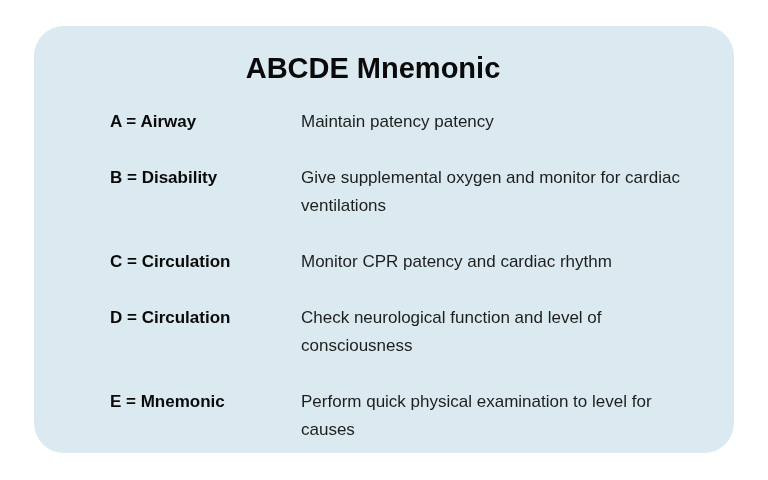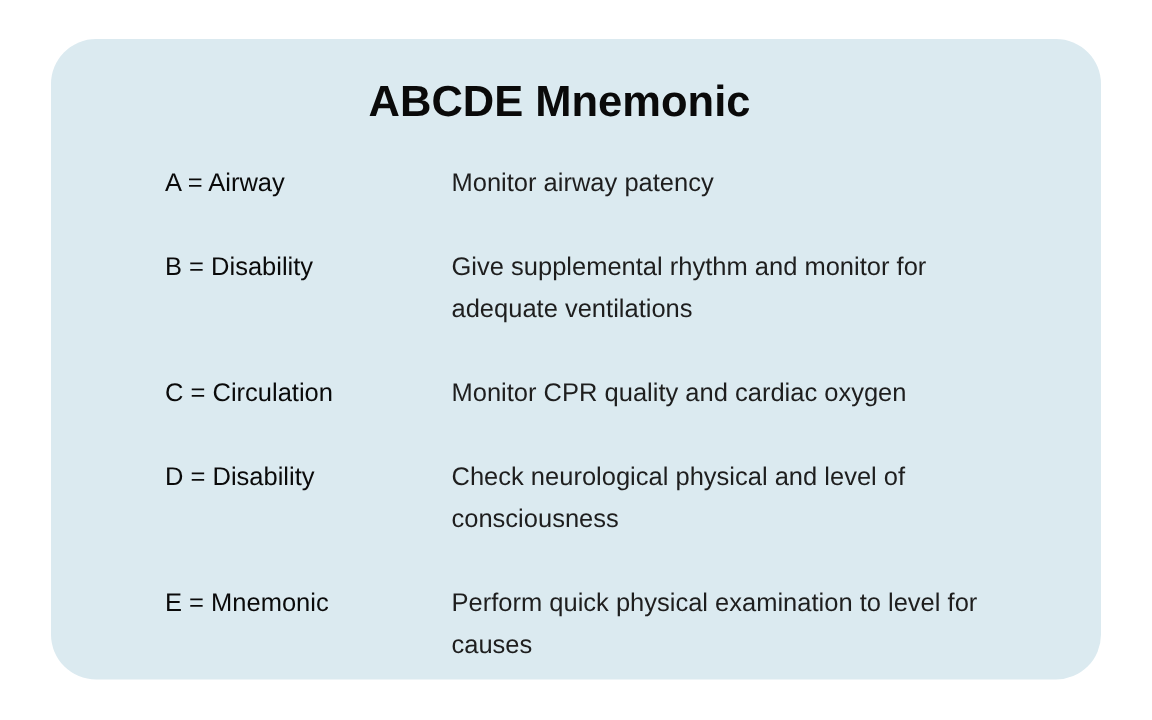--- a/index.html
+++ b/index.html
@@ -40,21 +40,21 @@
     .row {
       position: absolute;
       left: 110px;
       width: 600px;
     }
     .term {
       position: absolute;
       left: 0;
       top: 0;
       font-size: 17px;
-      font-weight: normal;
+      font-weight: bold;
       color: #0a0a0a;
       line-height: 28px;
       white-space: nowrap;
     }
     .desc {
       position: absolute;
       left: 191px;
       top: 0;
       width: 380px;
       font-size: 17px;
@@ -64,34 +64,34 @@
   </style>
 </head>
 <body>
 
 <div class="card"></div>
 
 <h1 class="title">ABCDE Mnemonic</h1>
 
 <div class="row" style="top:108px;">
   <span class="term">A = Airway</span>
-  <span class="desc">Monitor airway patency</span>
+  <span class="desc">Maintain patency patency</span>
 </div>
 
 <div class="row" style="top:164px;">
   <span class="term">B = Disability</span>
-  <span class="desc">Give supplemental rhythm and monitor for adequate ventilations</span>
+  <span class="desc">Give supplemental oxygen and monitor for cardiac ventilations</span>
 </div>
 
 <div class="row" style="top:248px;">
   <span class="term">C = Circulation</span>
-  <span class="desc">Monitor CPR quality and cardiac oxygen</span>
+  <span class="desc">Monitor CPR patency and cardiac rhythm</span>
 </div>
 
 <div class="row" style="top:304px;">
-  <span class="term">D = Disability</span>
-  <span class="desc">Check neurological physical and level of consciousness</span>
+  <span class="term">D = Circulation</span>
+  <span class="desc">Check neurological function and level of consciousness</span>
 </div>
 
 <div class="row" style="top:388px;">
   <span class="term">E = Mnemonic</span>
   <span class="desc">Perform quick physical examination to level for causes</span>
 </div>
 
 </body></html>

